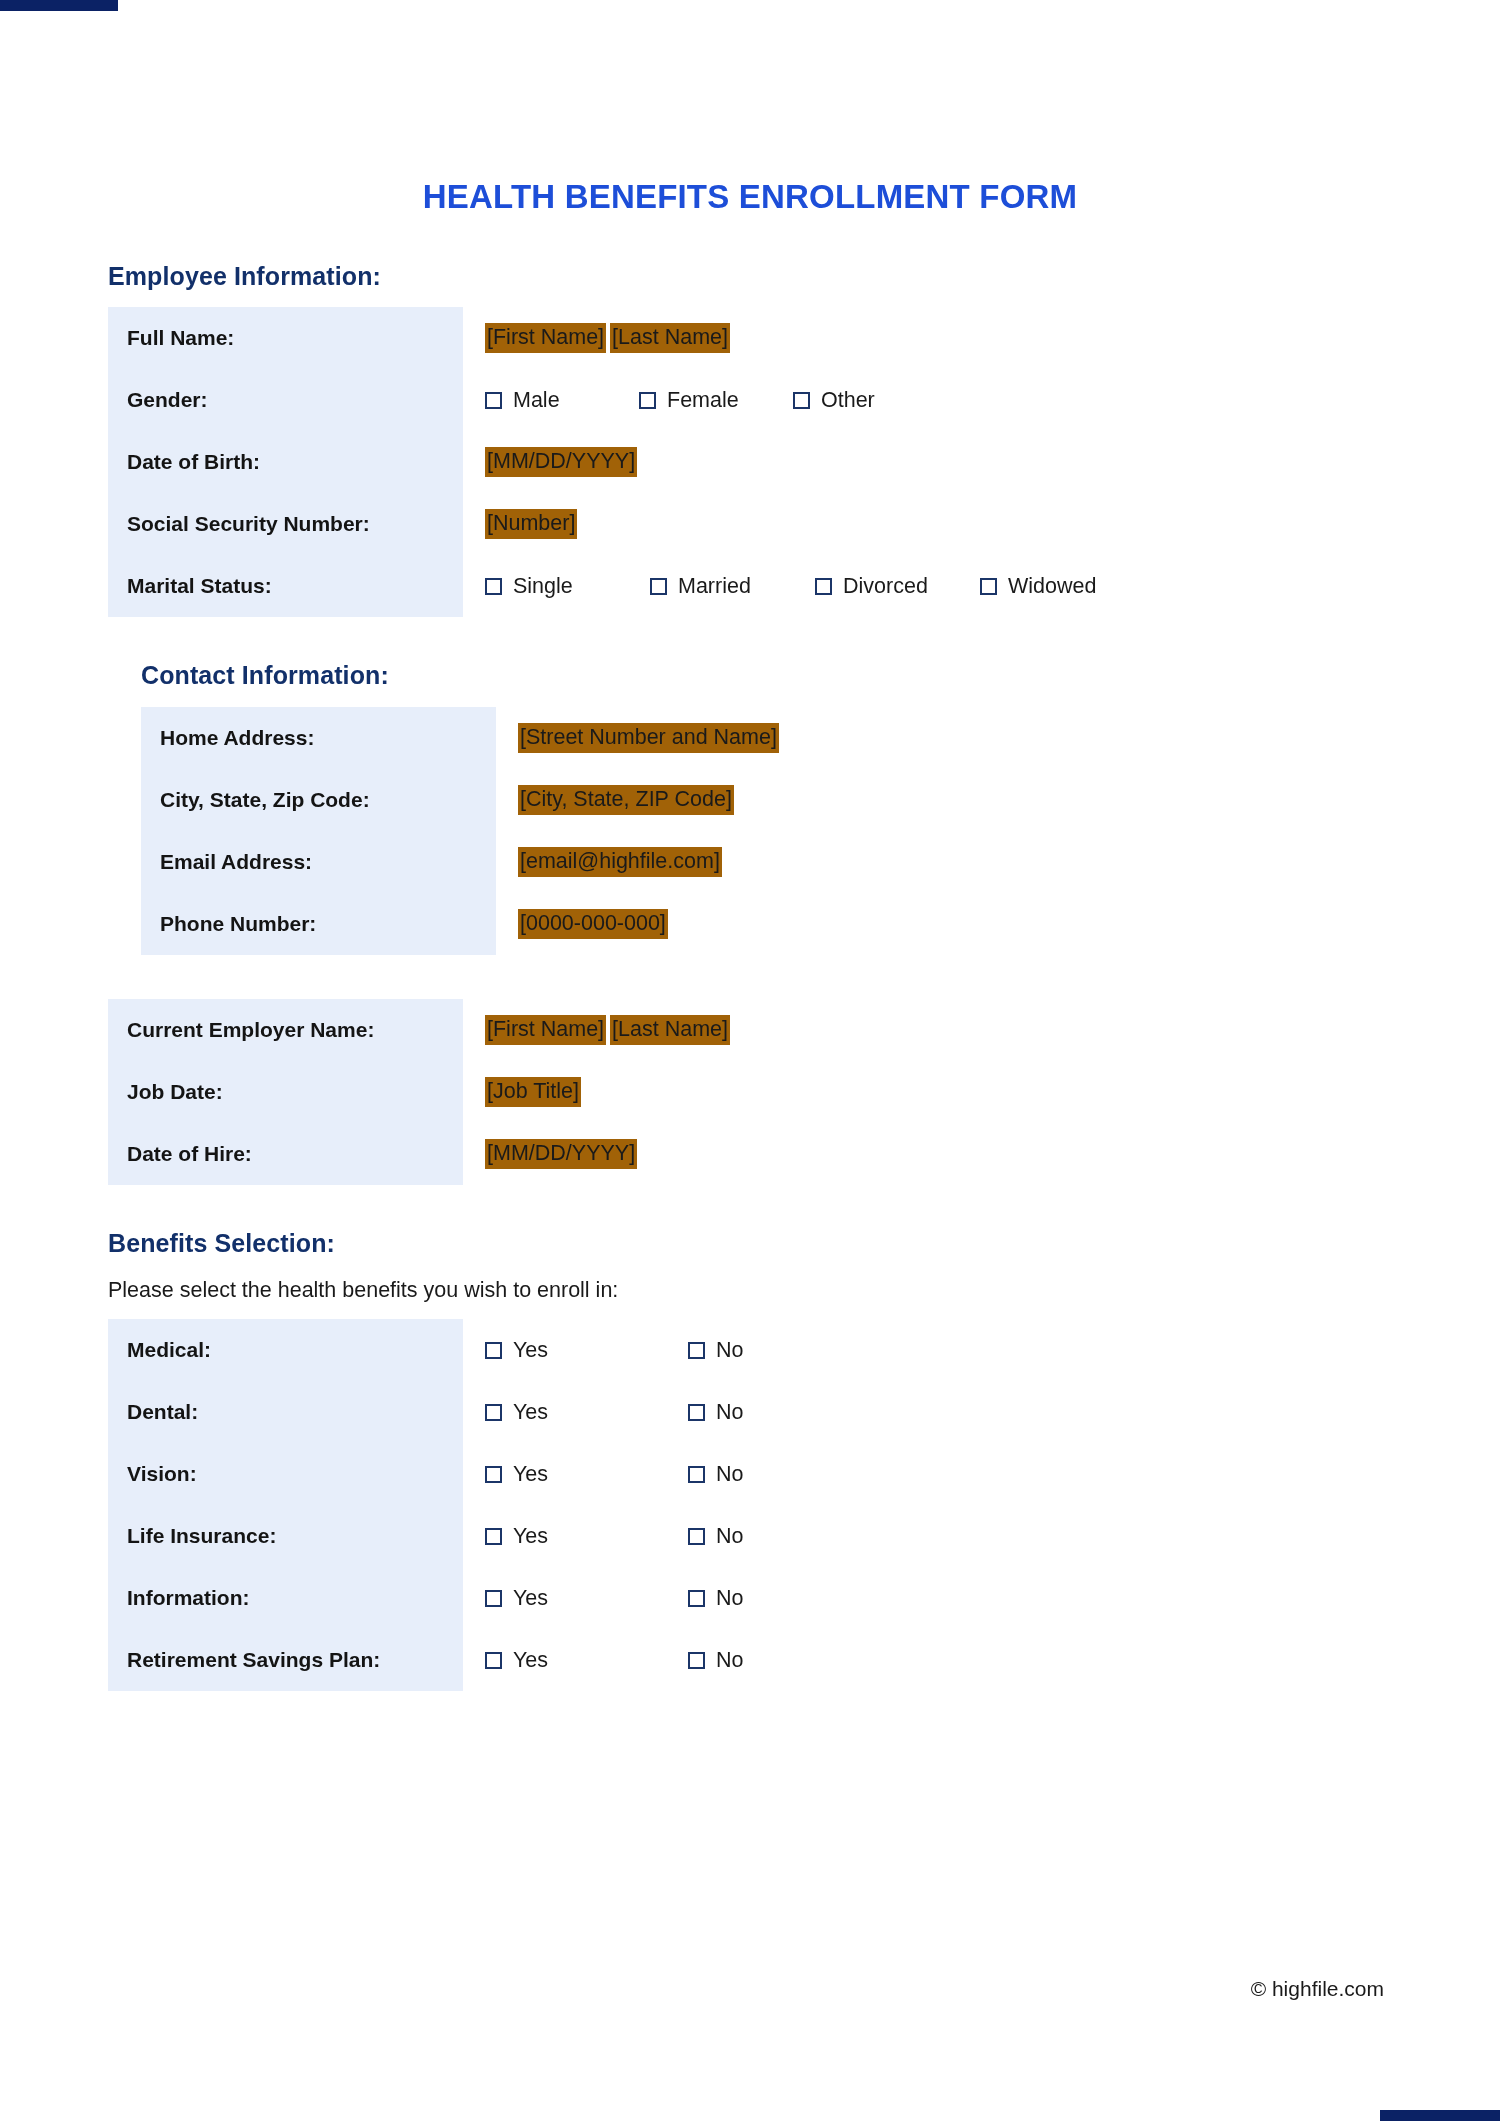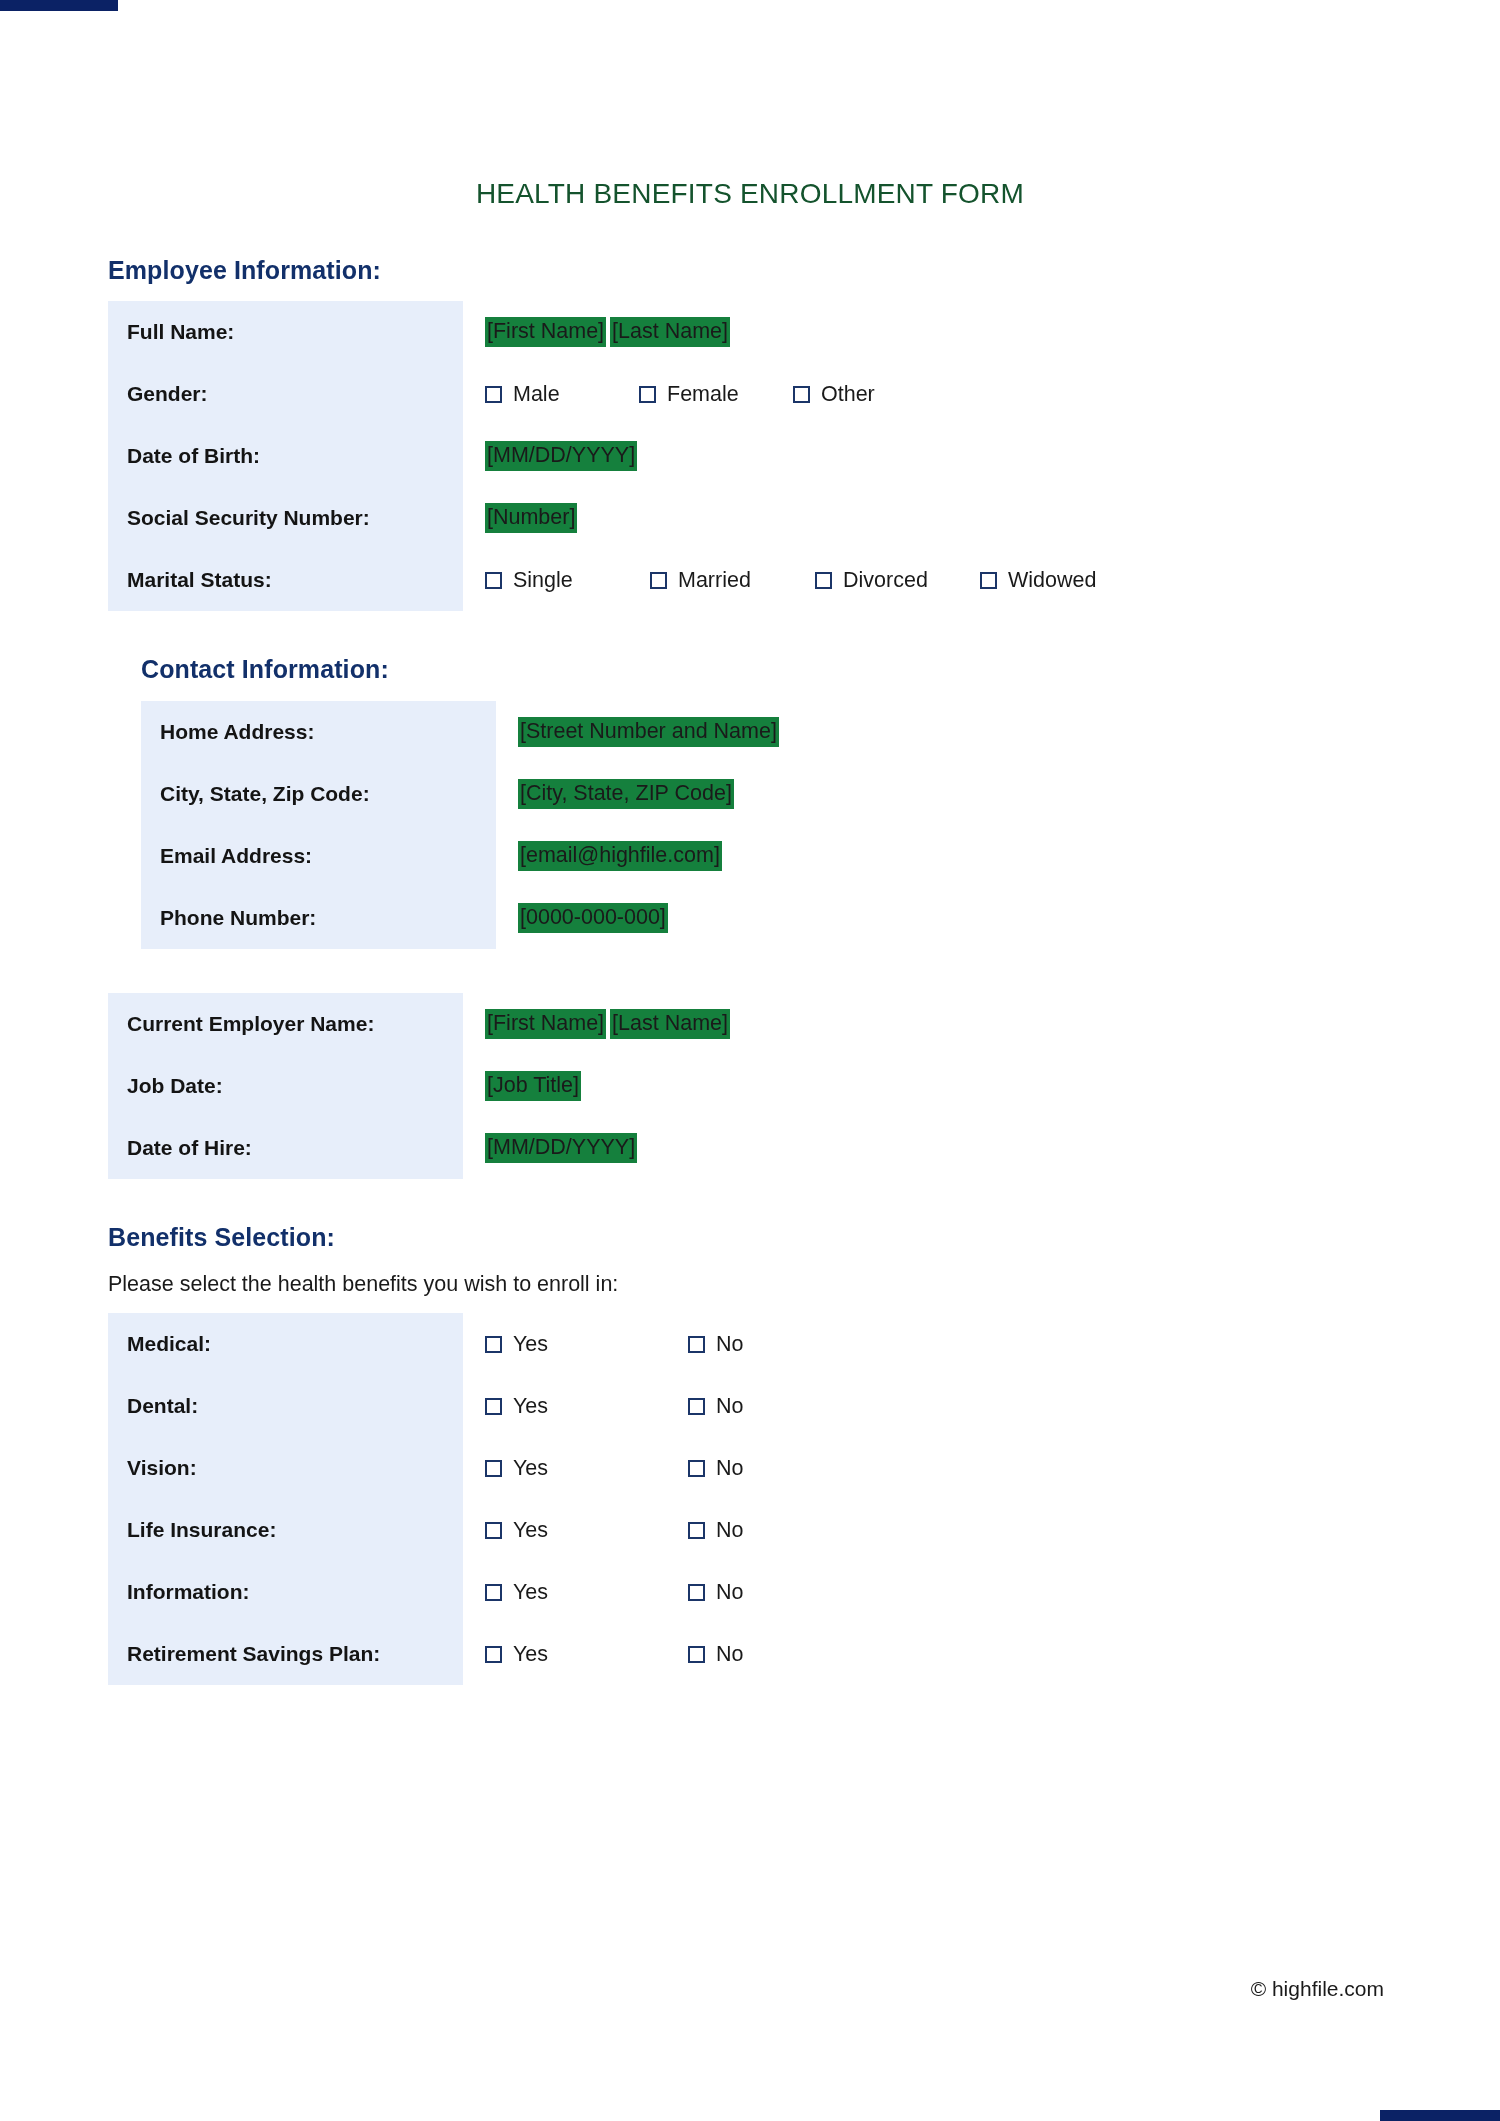--- a/index.html
+++ b/index.html
@@ -39,23 +39,23 @@
     position: absolute;
     left: 0;
     top: 0;
     width: 1500px;
     height: 2121px;
     padding: 0 108px;
   }
 
   .form-title {
     text-align: center;
-    color: #14532d;
-    font-size: 28px;
-    font-weight: normal;
+    color: #1d4ed8;
+    font-size: 33px;
+    font-weight: bold;
     letter-spacing: 0.2px;
     margin-top: 178px;
     margin-bottom: 0;
     white-space: nowrap;
   }
 
   .section {
     margin-top: 0;
   }
 
@@ -100,21 +100,21 @@
   .cell-value {
     display: table-cell;
     vertical-align: middle;
     padding-left: 22px;
     height: 62px;
     white-space: nowrap;
   }
 
   .val {
     display: inline-block;
-    background: #15803d;
+    background: #a16207;
     color: #1a1a1a;
     font-size: 21.5px;
     line-height: 1.28;
     padding: 1px 2px;
   }
 
   .val + .val { margin-left: 4px; }
 
   
   .opts {

